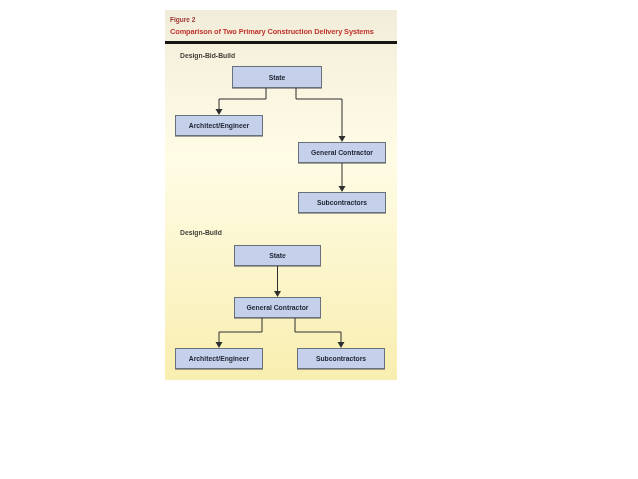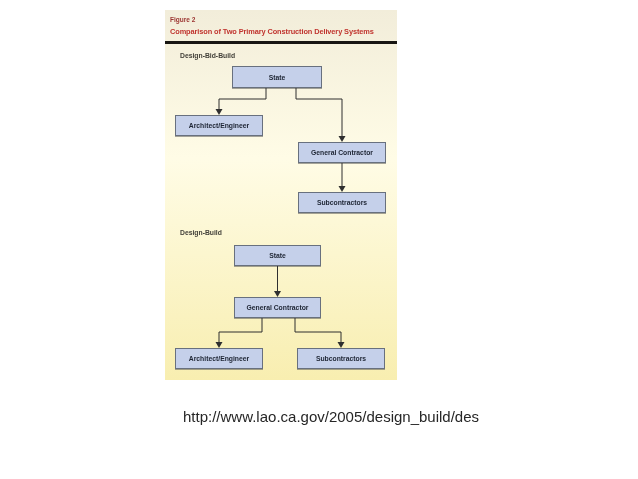--- a/index.html
+++ b/index.html
@@ -167,16 +167,15 @@
       </g>
 
       <g>
         <polyline points="130,308 130,322 176,322 176,333"></polyline>
         <polygon points="172.5,332 179.5,332 176,338"></polygon>
       </g>
     </svg>
   </div>
 
   <div class="caption">
-    <div>http://www.lao.ca.gov/2005/design_build/des</div>
   </div>
 
 </div>
 
 </body></html>

